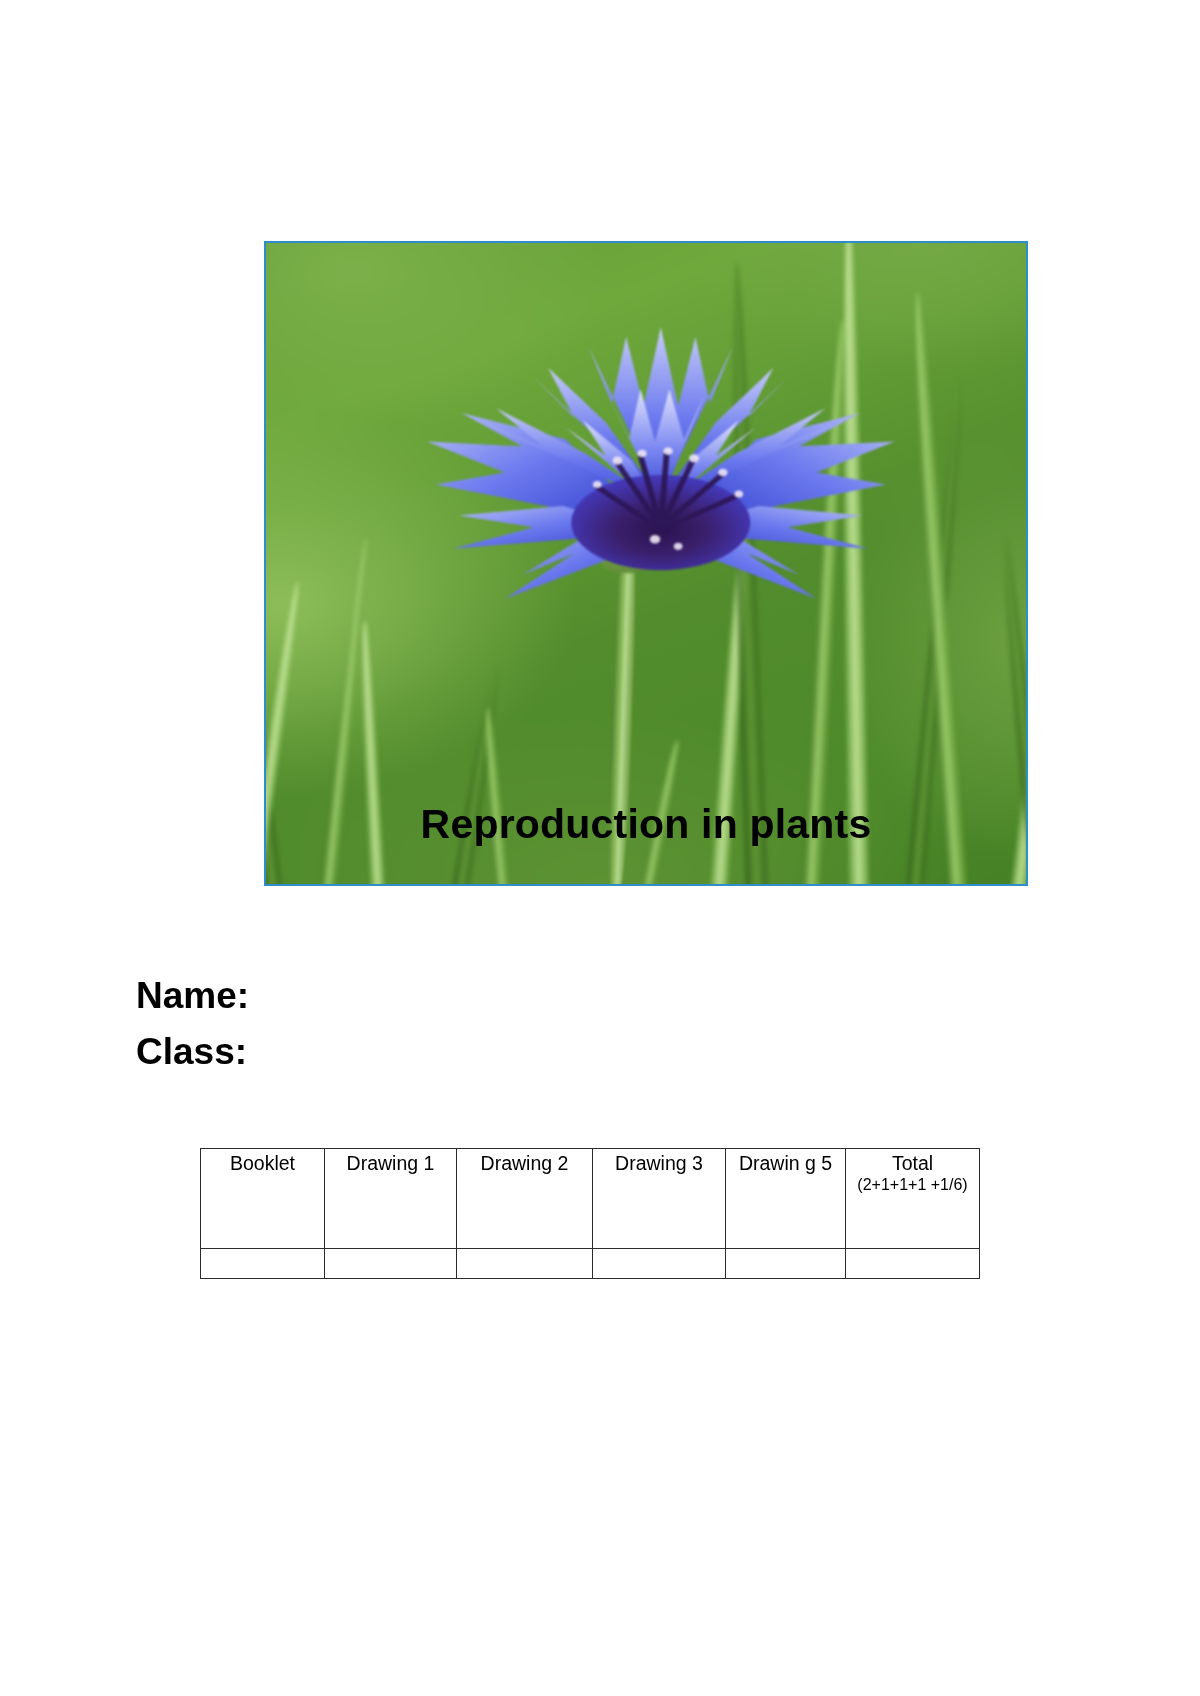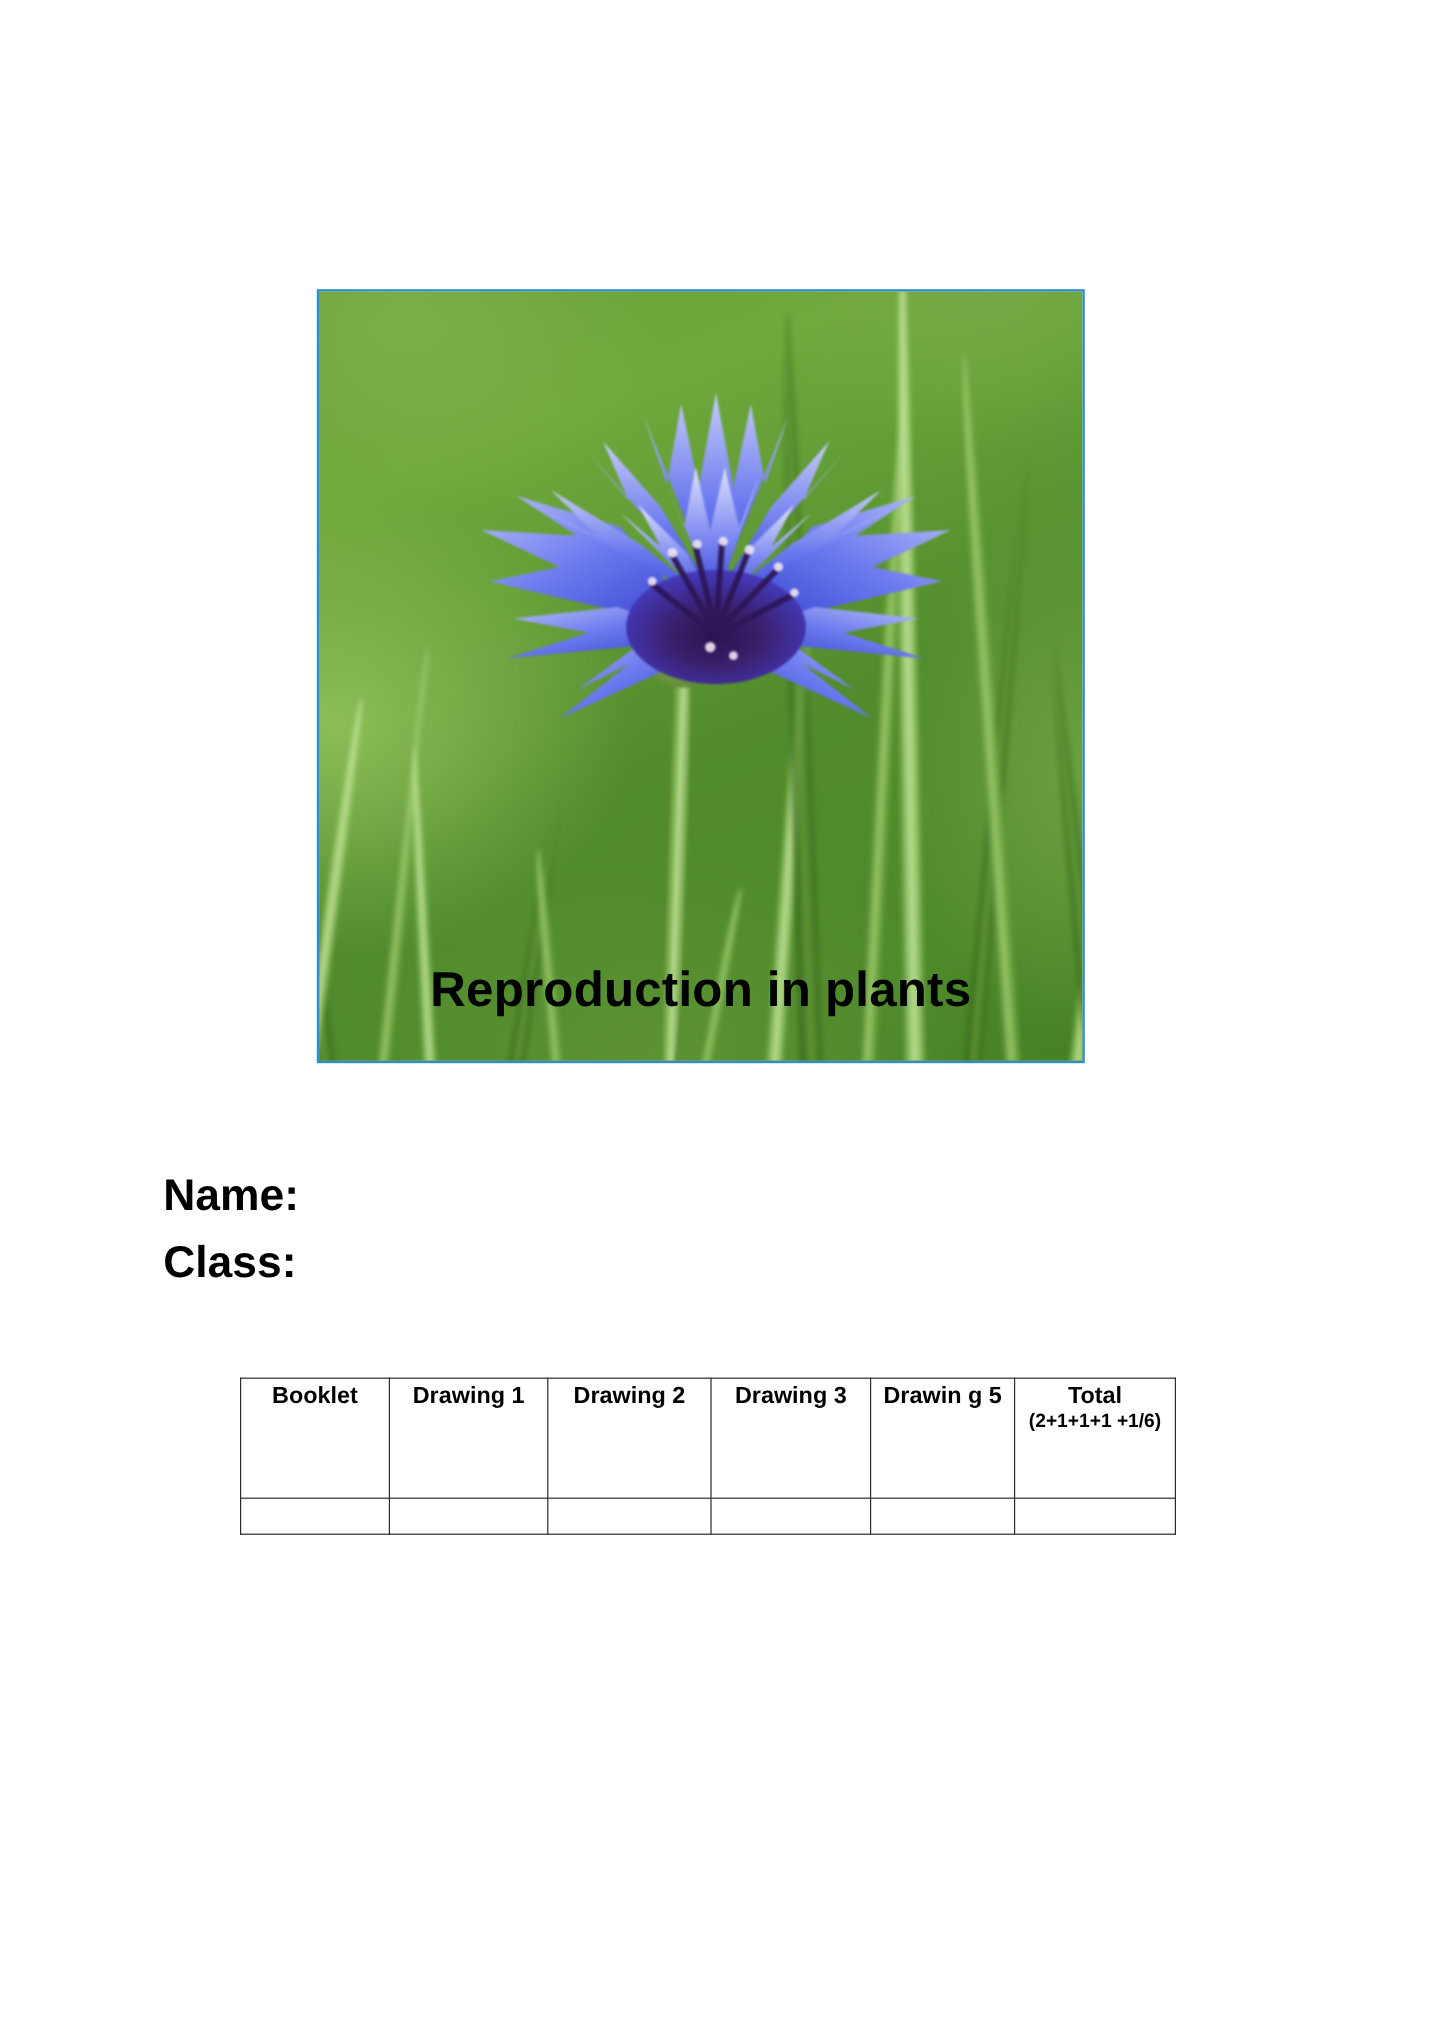--- a/index.html
+++ b/index.html
@@ -20,21 +20,21 @@
     position: absolute;
     inset: 0;
     background: #ffffff;
   }
 
   
   .cover-figure {
     position: absolute;
     left: 224px;
     top: 225px;
-    width: 640px;
+    width: 764px;
     height: 645px;
     border: 2px solid #2e8ecc;
     box-sizing: border-box;
     overflow: hidden;
   }
   .photo {
     position: absolute;
     inset: 0;
     overflow: hidden;
     background: #4f8b2b;
@@ -136,21 +136,21 @@
     border-collapse: collapse;
     table-layout: fixed;
   }
   .marks-table td {
     border: 1px solid #2b2b2b;
     text-align: center;
     vertical-align: top;
     font-size: 19.5px;
     line-height: 1.22;
     padding: 3px 2px 2px;
-    font-weight: bold;
+    font-weight: normal;
   }
   .marks-table col.c-booklet { width: 124px; }
   .marks-table col.c-d1 { width: 132px; }
   .marks-table col.c-d2 { width: 136px; }
   .marks-table col.c-d3 { width: 133px; }
   .marks-table col.c-d4 { width: 120px; }
   .marks-table col.c-total { width: 134px; }
   .marks-table tr.header-row td { height: 94px; }
   .marks-table tr.entry-row td { height: 24px; }
   .cell-main { display: block; }

